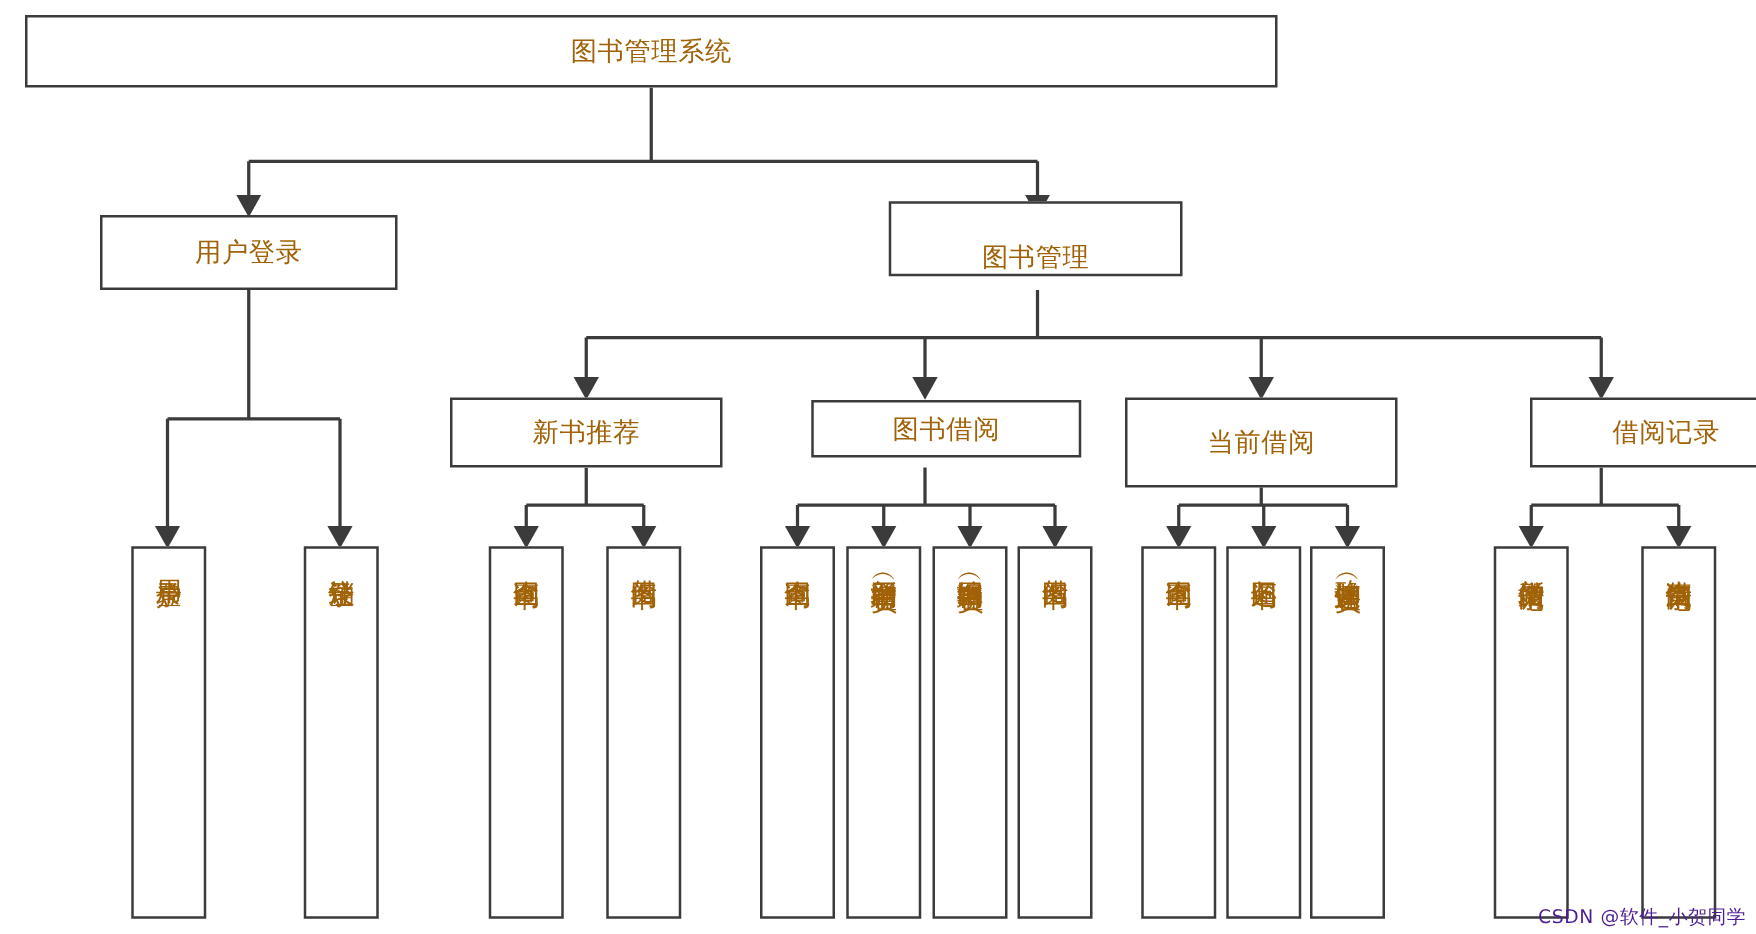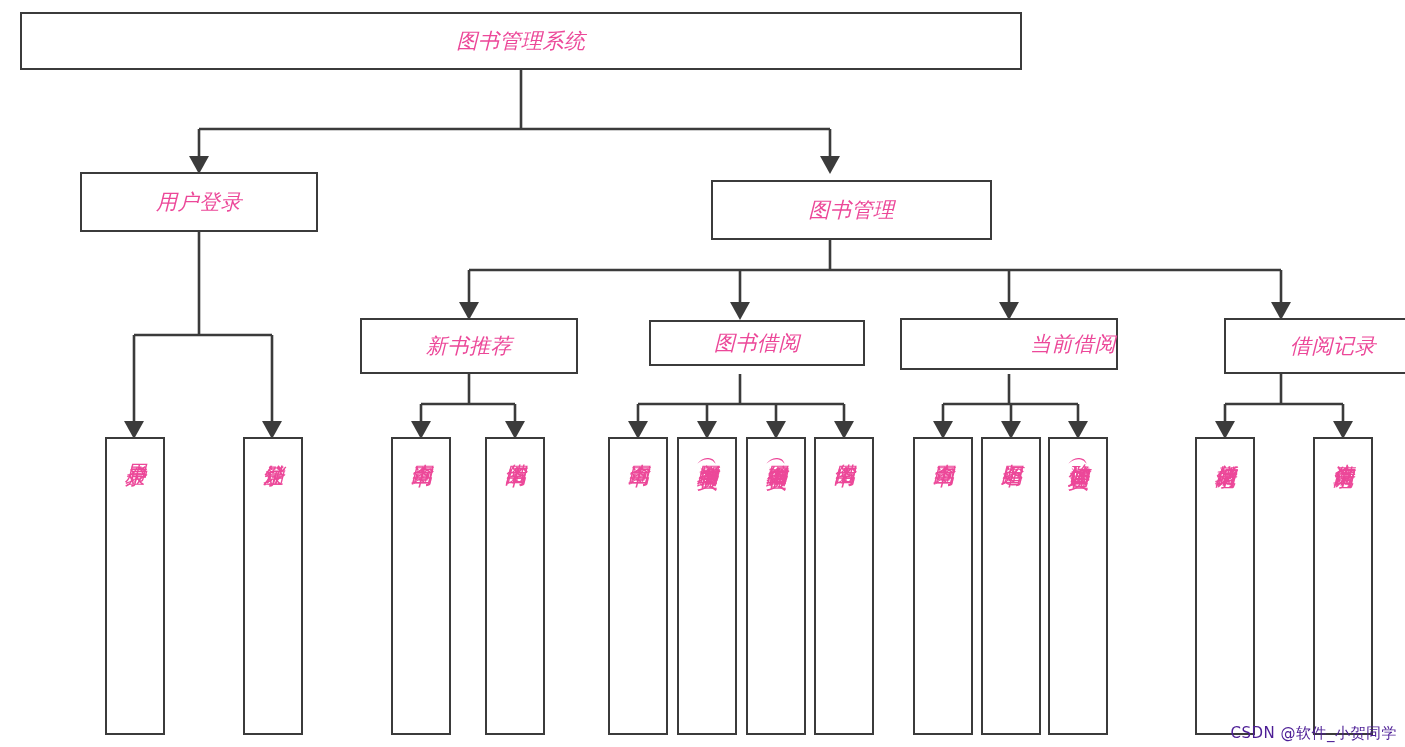--- a/index.html
+++ b/index.html
@@ -25,23 +25,22 @@
     height: 747px;
   }
   .node {
     position: absolute;
     box-sizing: border-box;
     border: 2.5px solid #3b3b3b;
     background: #ffffff;
     display: flex;
     align-items: center;
     justify-content: center;
-    color: #ec4899;
+    color: #a16207;
     z-index: 2;
-    font-style: italic;
   }
   .node-label {
     display: block;
     text-align: center;
     line-height: 1.18;
     letter-spacing: 0.5px;
   }
   .horiz .node-label {
     font-size: 21px;
   }
@@ -124,31 +123,31 @@
     </g>
   </svg>
 
   <div class="node horiz" style="left:20px; top:12px; width:1002px; height:58px;">
     <span class="node-label">图书管理系统</span>
   </div>
 
   <div class="node horiz" style="left:80px; top:172px; width:238px; height:60px;">
     <span class="node-label">用户登录</span>
   </div>
-  <div class="node horiz" style="left:711px; top:180px; width:281px; height:60px;">
+  <div class="node horiz" style="left:711px; top:161px; width:235px; height:60px;align-items:flex-end;">
     <span class="node-label">图书管理</span>
   </div>
 
   <div class="node horiz" style="left:360px; top:318px; width:218px; height:56px;">
     <span class="node-label">新书推荐</span>
   </div>
   <div class="node horiz" style="left:632px; top:320px; width:216px; height:46px;margin-left:17px;">
     <span class="node-label">图书借阅</span>
   </div>
-  <div class="node horiz" style="left:900px; top:318px; width:218px; height:52px;justify-content:flex-end;">
+  <div class="node horiz" style="left:900px; top:318px; width:218px; height:72px;">
     <span class="node-label">当前借阅</span>
   </div>
   <div class="node horiz" style="left:1224px; top:318px; width:218px; height:56px;">
     <span class="node-label">借阅记录</span>
   </div>
 
   <div class="node vert" style="left:105px; top:437px; width:60px; height:298px;">
     <span class="node-label">用户登录</span>
   </div>
   <div class="node vert" style="left:243px; top:437px; width:60px; height:298px;">

